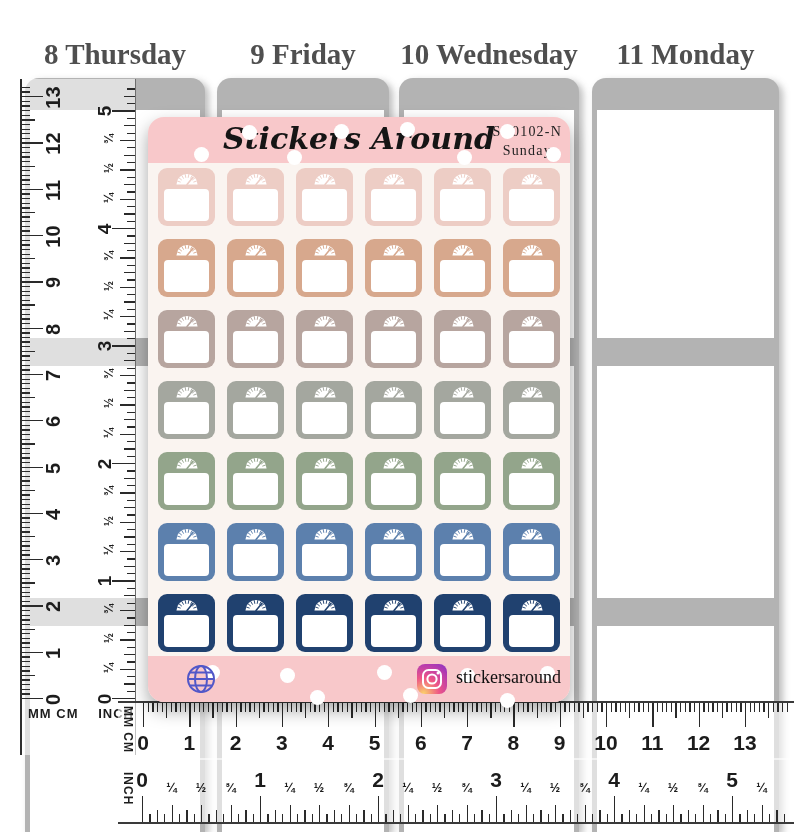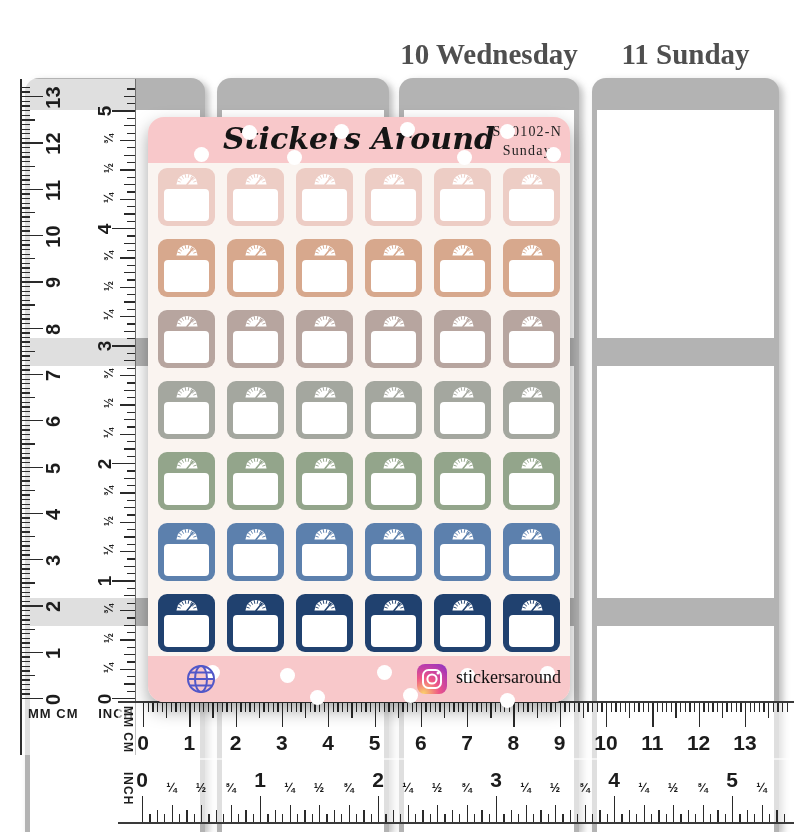--- a/index.html
+++ b/index.html
@@ -48,22 +48,24 @@
   .dot{position:absolute;width:15px;height:15px;border-radius:50%;background:#fff;z-index:3;}
   #footer-row{position:absolute;left:0;right:0;bottom:0;height:46px;z-index:4;}
   .foot-text{position:absolute;top:11px;font-family:"Liberation Serif",serif;
              font-size:18px;color:#101010;white-space:nowrap;}
 </style>
 </head>
 <body>
 
 <div id="canvas">
 
+  <div class="day-label" style="left:25px;width:180px;">8 Thursday</div>
+  <div class="day-label" style="left:217px;width:172px;">9 Friday</div>
   <div class="day-label" style="left:399px;width:180px;">10 Wednesday</div>
-  <div class="day-label" style="left:592px;width:187px;">11 Sunday</div>
+  <div class="day-label" style="left:592px;width:187px;">11 Monday</div>
 
   <div class="plan-col" style="left:25px;width:180px;">
     <div class="plan-white pw1"></div>
     <div class="plan-white pw2"></div>
     <div class="plan-white pw3"></div>
   </div>
   <div class="plan-col" style="left:217px;width:172px;">
     <div class="plan-white pw1"></div>
     <div class="plan-white pw2"></div>
     <div class="plan-white pw3"></div>

